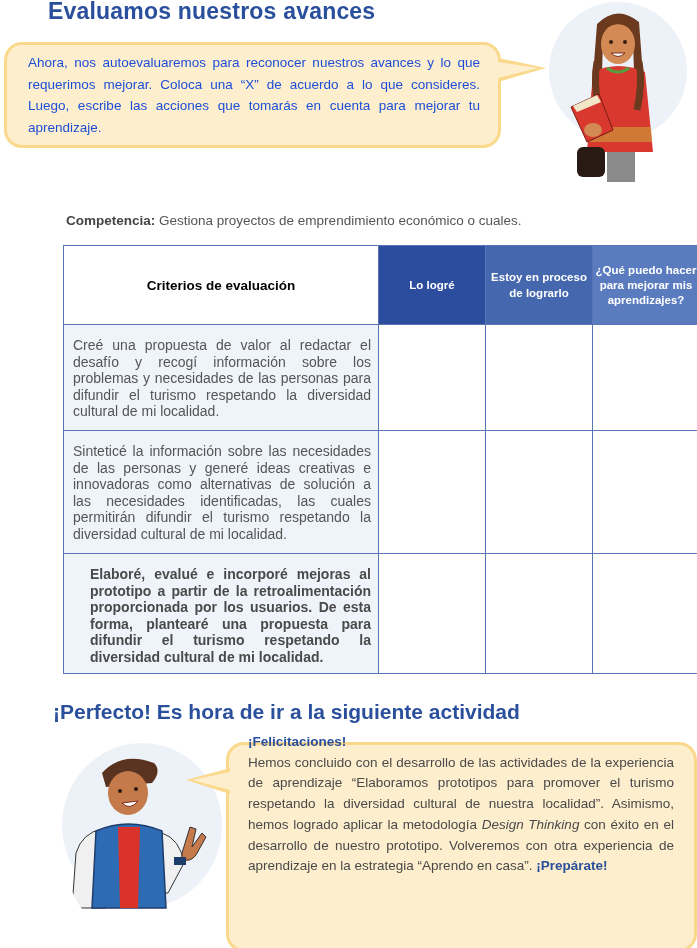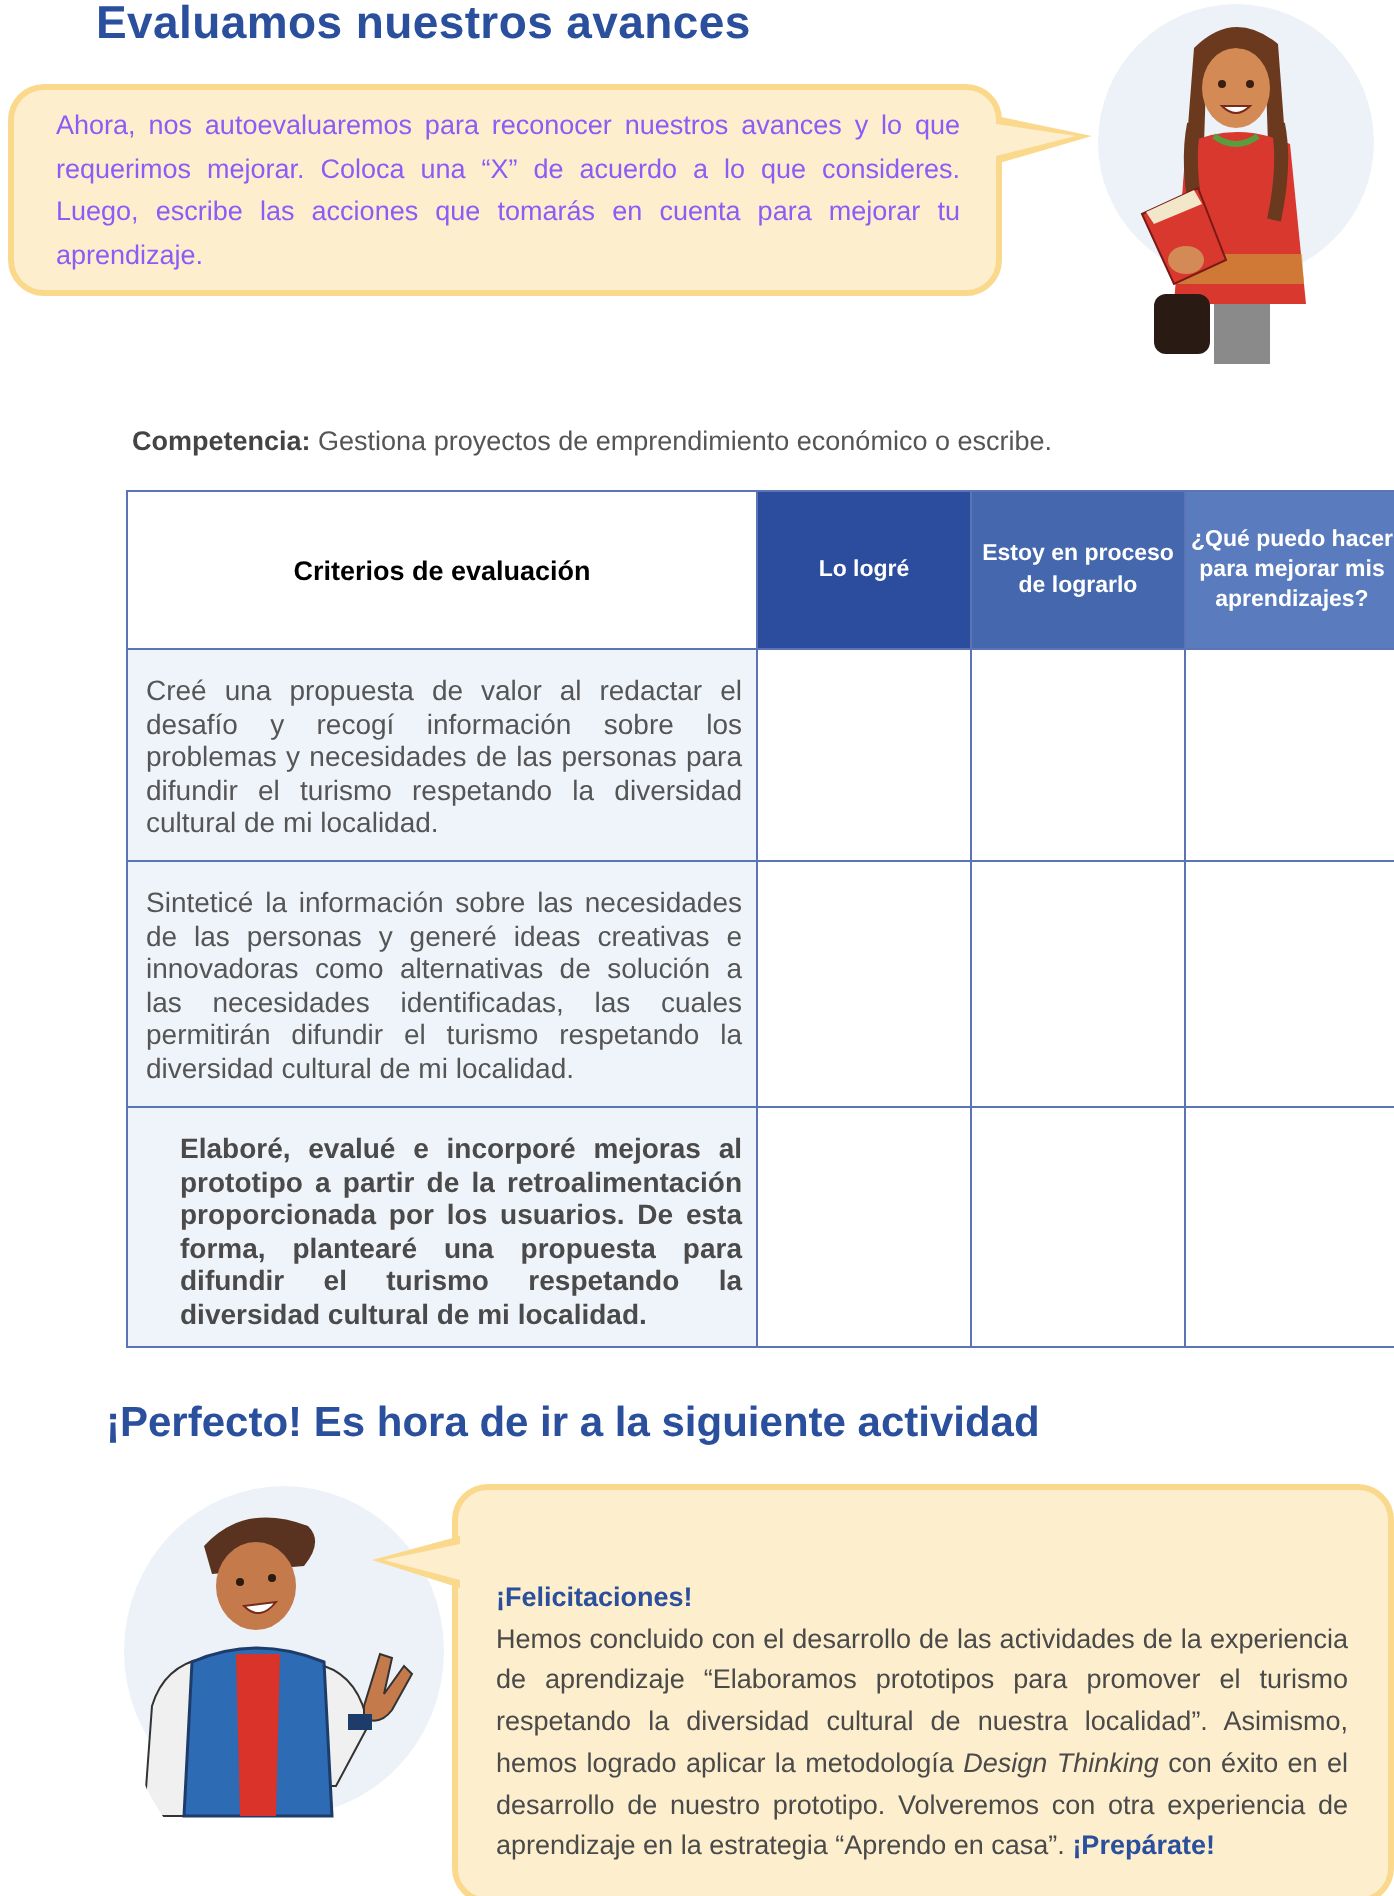--- a/index.html
+++ b/index.html
@@ -20,21 +20,21 @@
     border-top: 10px solid transparent; border-bottom: 14px solid transparent;
     border-left: 48px solid #fbd98c;
   }
   .bubble1-tail-inner {
     left: 498px; top: 62px; width: 0; height: 0;
     border-top: 6px solid transparent; border-bottom: 10px solid transparent;
     border-left: 40px solid #fdeecd;
   }
   .bubble1-text {
     left: 28px; top: 52px; width: 452px; font-size: 13.5px; line-height: 21.5px;
-    text-align: justify; color: #8b5cf6;
+    text-align: justify; color: #1d4ed8;
   }
   .girl-circle {
     left: 549px; top: 2px; width: 138px; height: 138px; border-radius: 50%; background: #edf2f9;
   }
   .competencia {
     left: 66px; top: 213px; font-size: 13.5px; color: #555;
   }
   .competencia b { color: #444; }
   table.eval {
     position: absolute; left: 63px; top: 245px; border-collapse: collapse; table-layout: fixed;
@@ -65,21 +65,21 @@
     left: 186px; top: 768px; width: 0; height: 0;
     border-top: 12px solid transparent; border-bottom: 14px solid transparent;
     border-right: 44px solid #fbd98c;
   }
   .bubble2-tail-inner {
     left: 192px; top: 772px; width: 0; height: 0;
     border-top: 8px solid transparent; border-bottom: 10px solid transparent;
     border-right: 38px solid #fdeecd;
   }
   .bubble2-text {
-    left: 248px; top: 789px; width: 426px; font-size: 13.5px; line-height: 20.7px;
+    left: 248px; top: 732px; width: 426px; font-size: 13.5px; line-height: 20.7px;
     text-align: justify; color: #4a4a4a;
   }
   .blue-bold { color: #2a4f9c; font-weight: bold; }
 </style>
 </head>
 <body>
 
 <div class="abs title1">Evaluamos nuestros avances</div>
 
 <div class="abs bubble1"></div>
@@ -110,21 +110,21 @@
 
     <ellipse cx="44" cy="128" rx="9" ry="7" fill="#d48a55"></ellipse>
 
     <rect x="28" y="145" width="28" height="30" rx="6" fill="#2a1a14"></rect>
 
     <rect x="58" y="150" width="28" height="30" fill="#8a8a8a"></rect>
   </svg>
 </div>
 
 <div class="abs competencia">
-  <b>Competencia:</b><span> Gestiona proyectos de emprendimiento económico o escribe.</span>
+  <b>Competencia:</b><span> Gestiona proyectos de emprendimiento económico o cuales.</span>
 </div>
 
 <table class="eval">
   <thead>
     <tr>
       <th class="crit">Criterios de evaluación</th>
       <th class="h1">Lo logré</th>
       <th class="h2">Estoy en proceso de lograrlo</th>
       <th class="h3">¿Qué puedo hacer para mejorar mis aprendizajes?</th>
     </tr>

